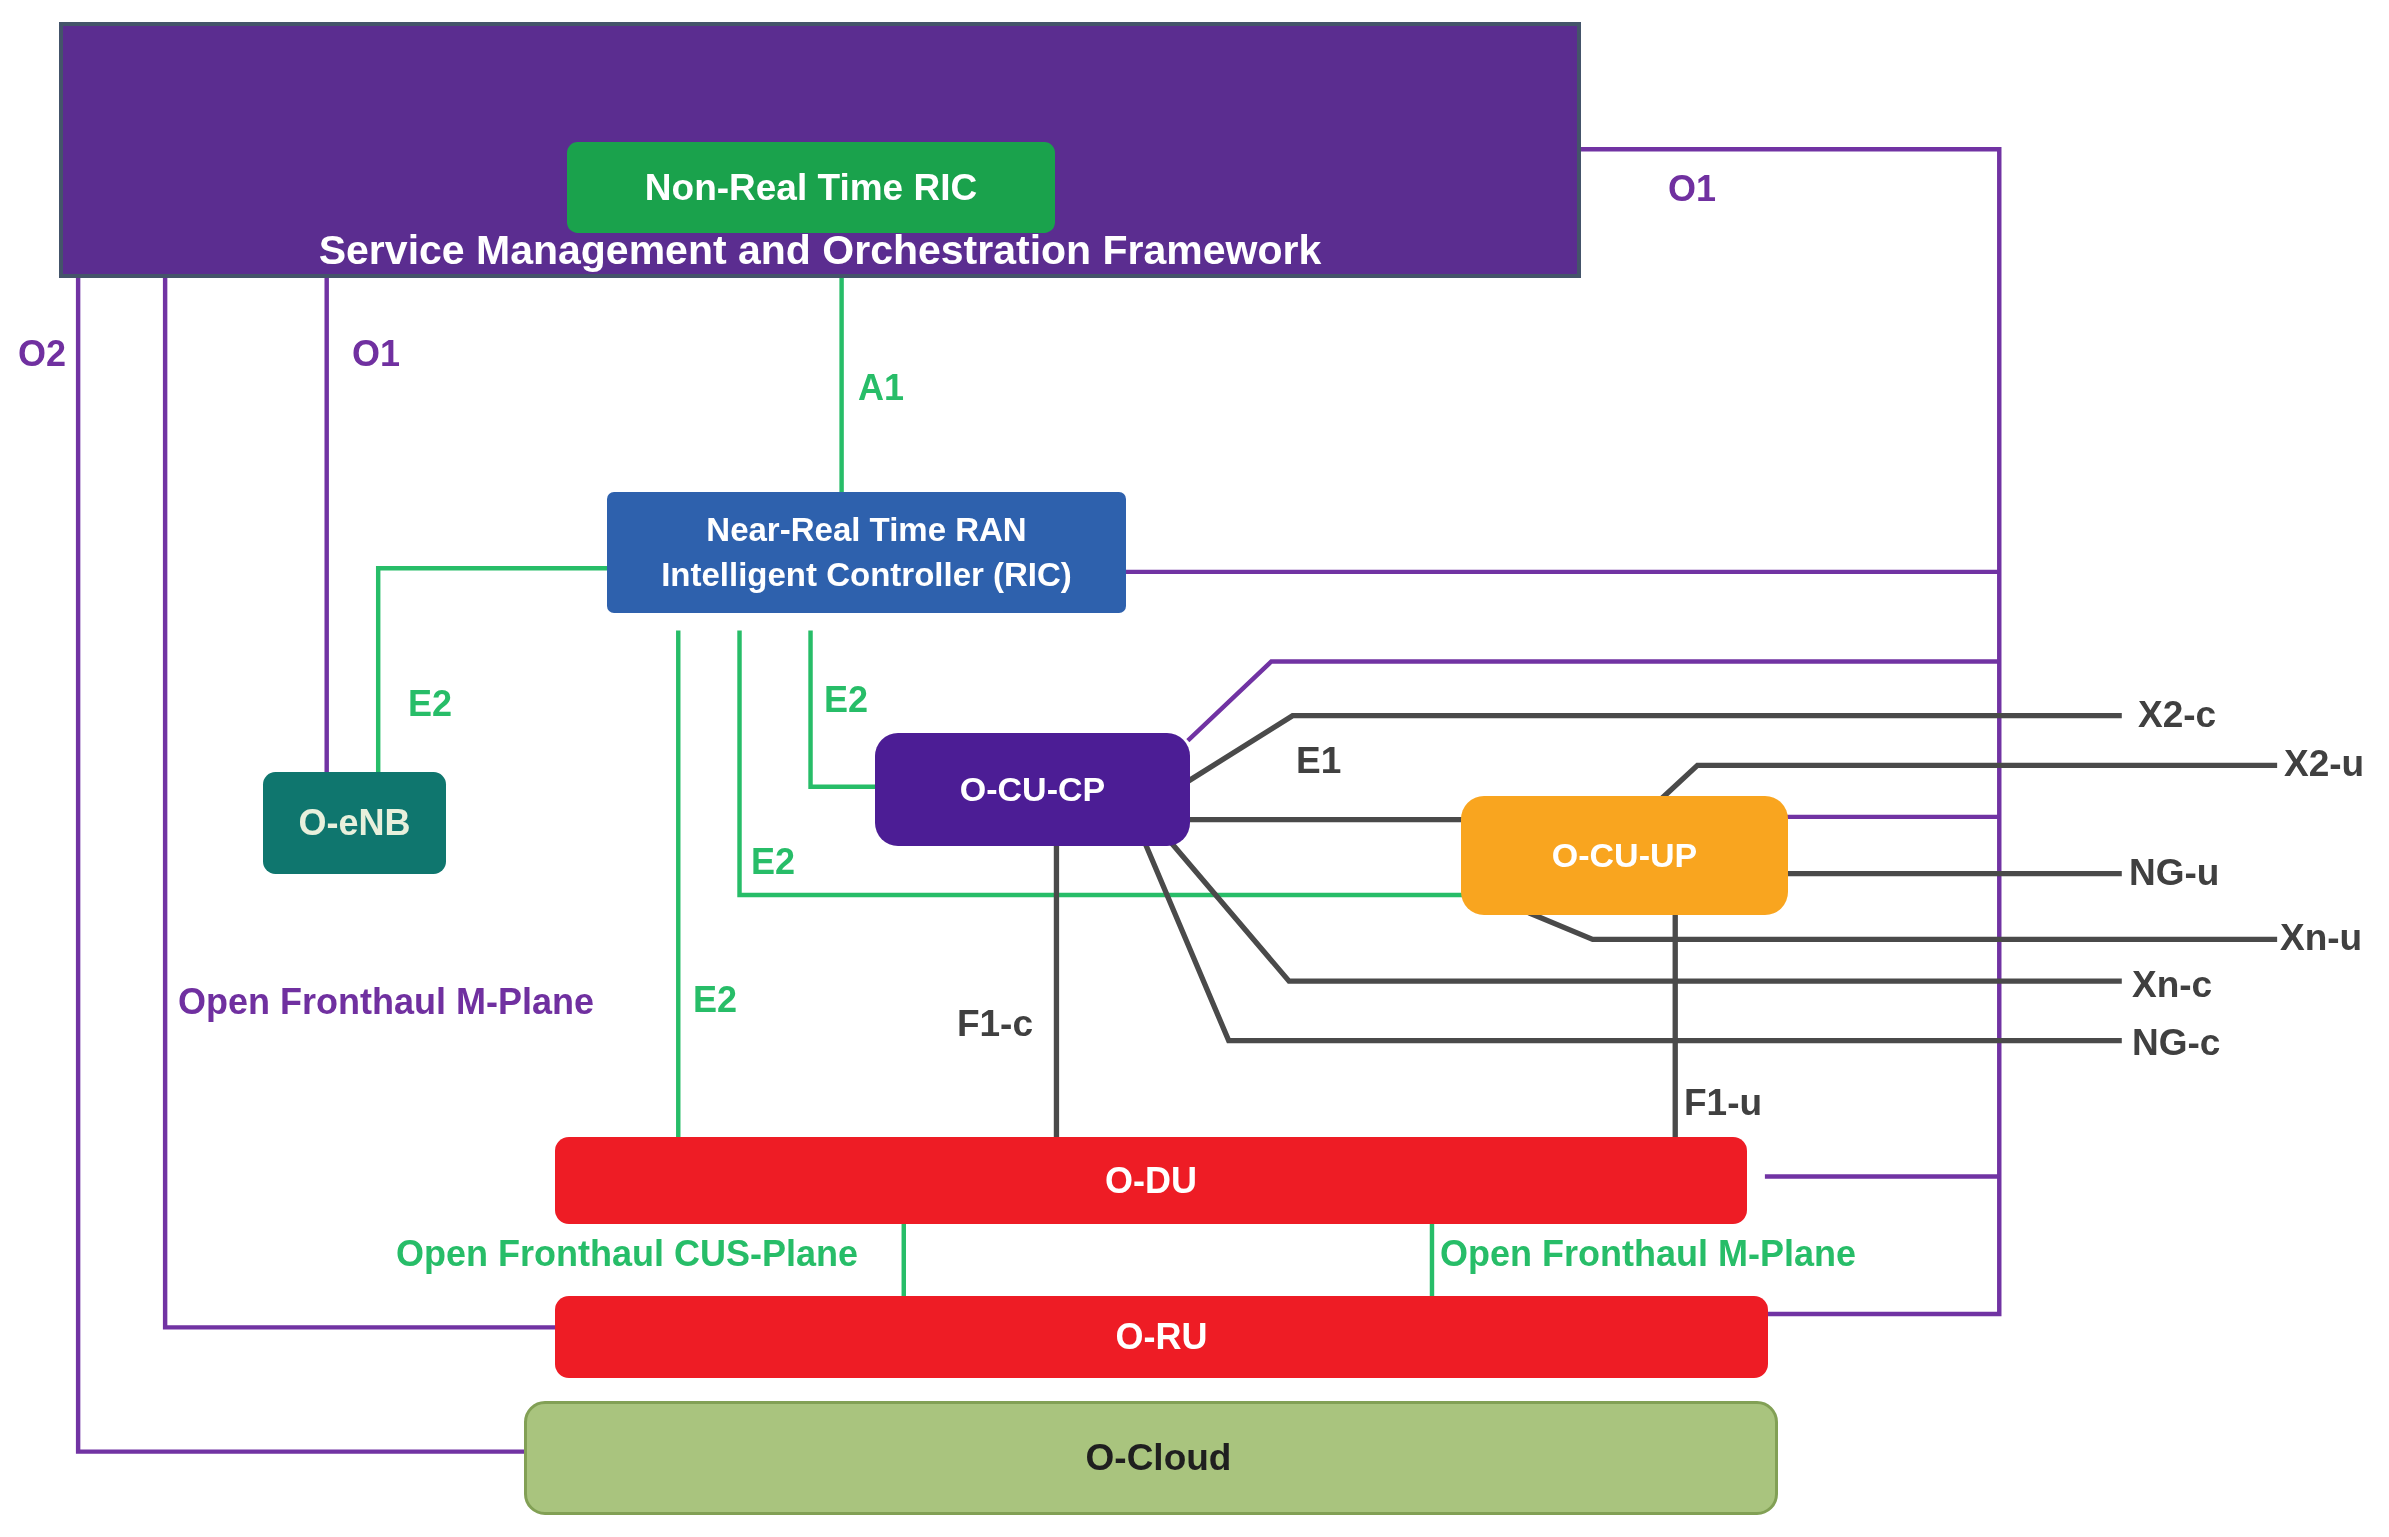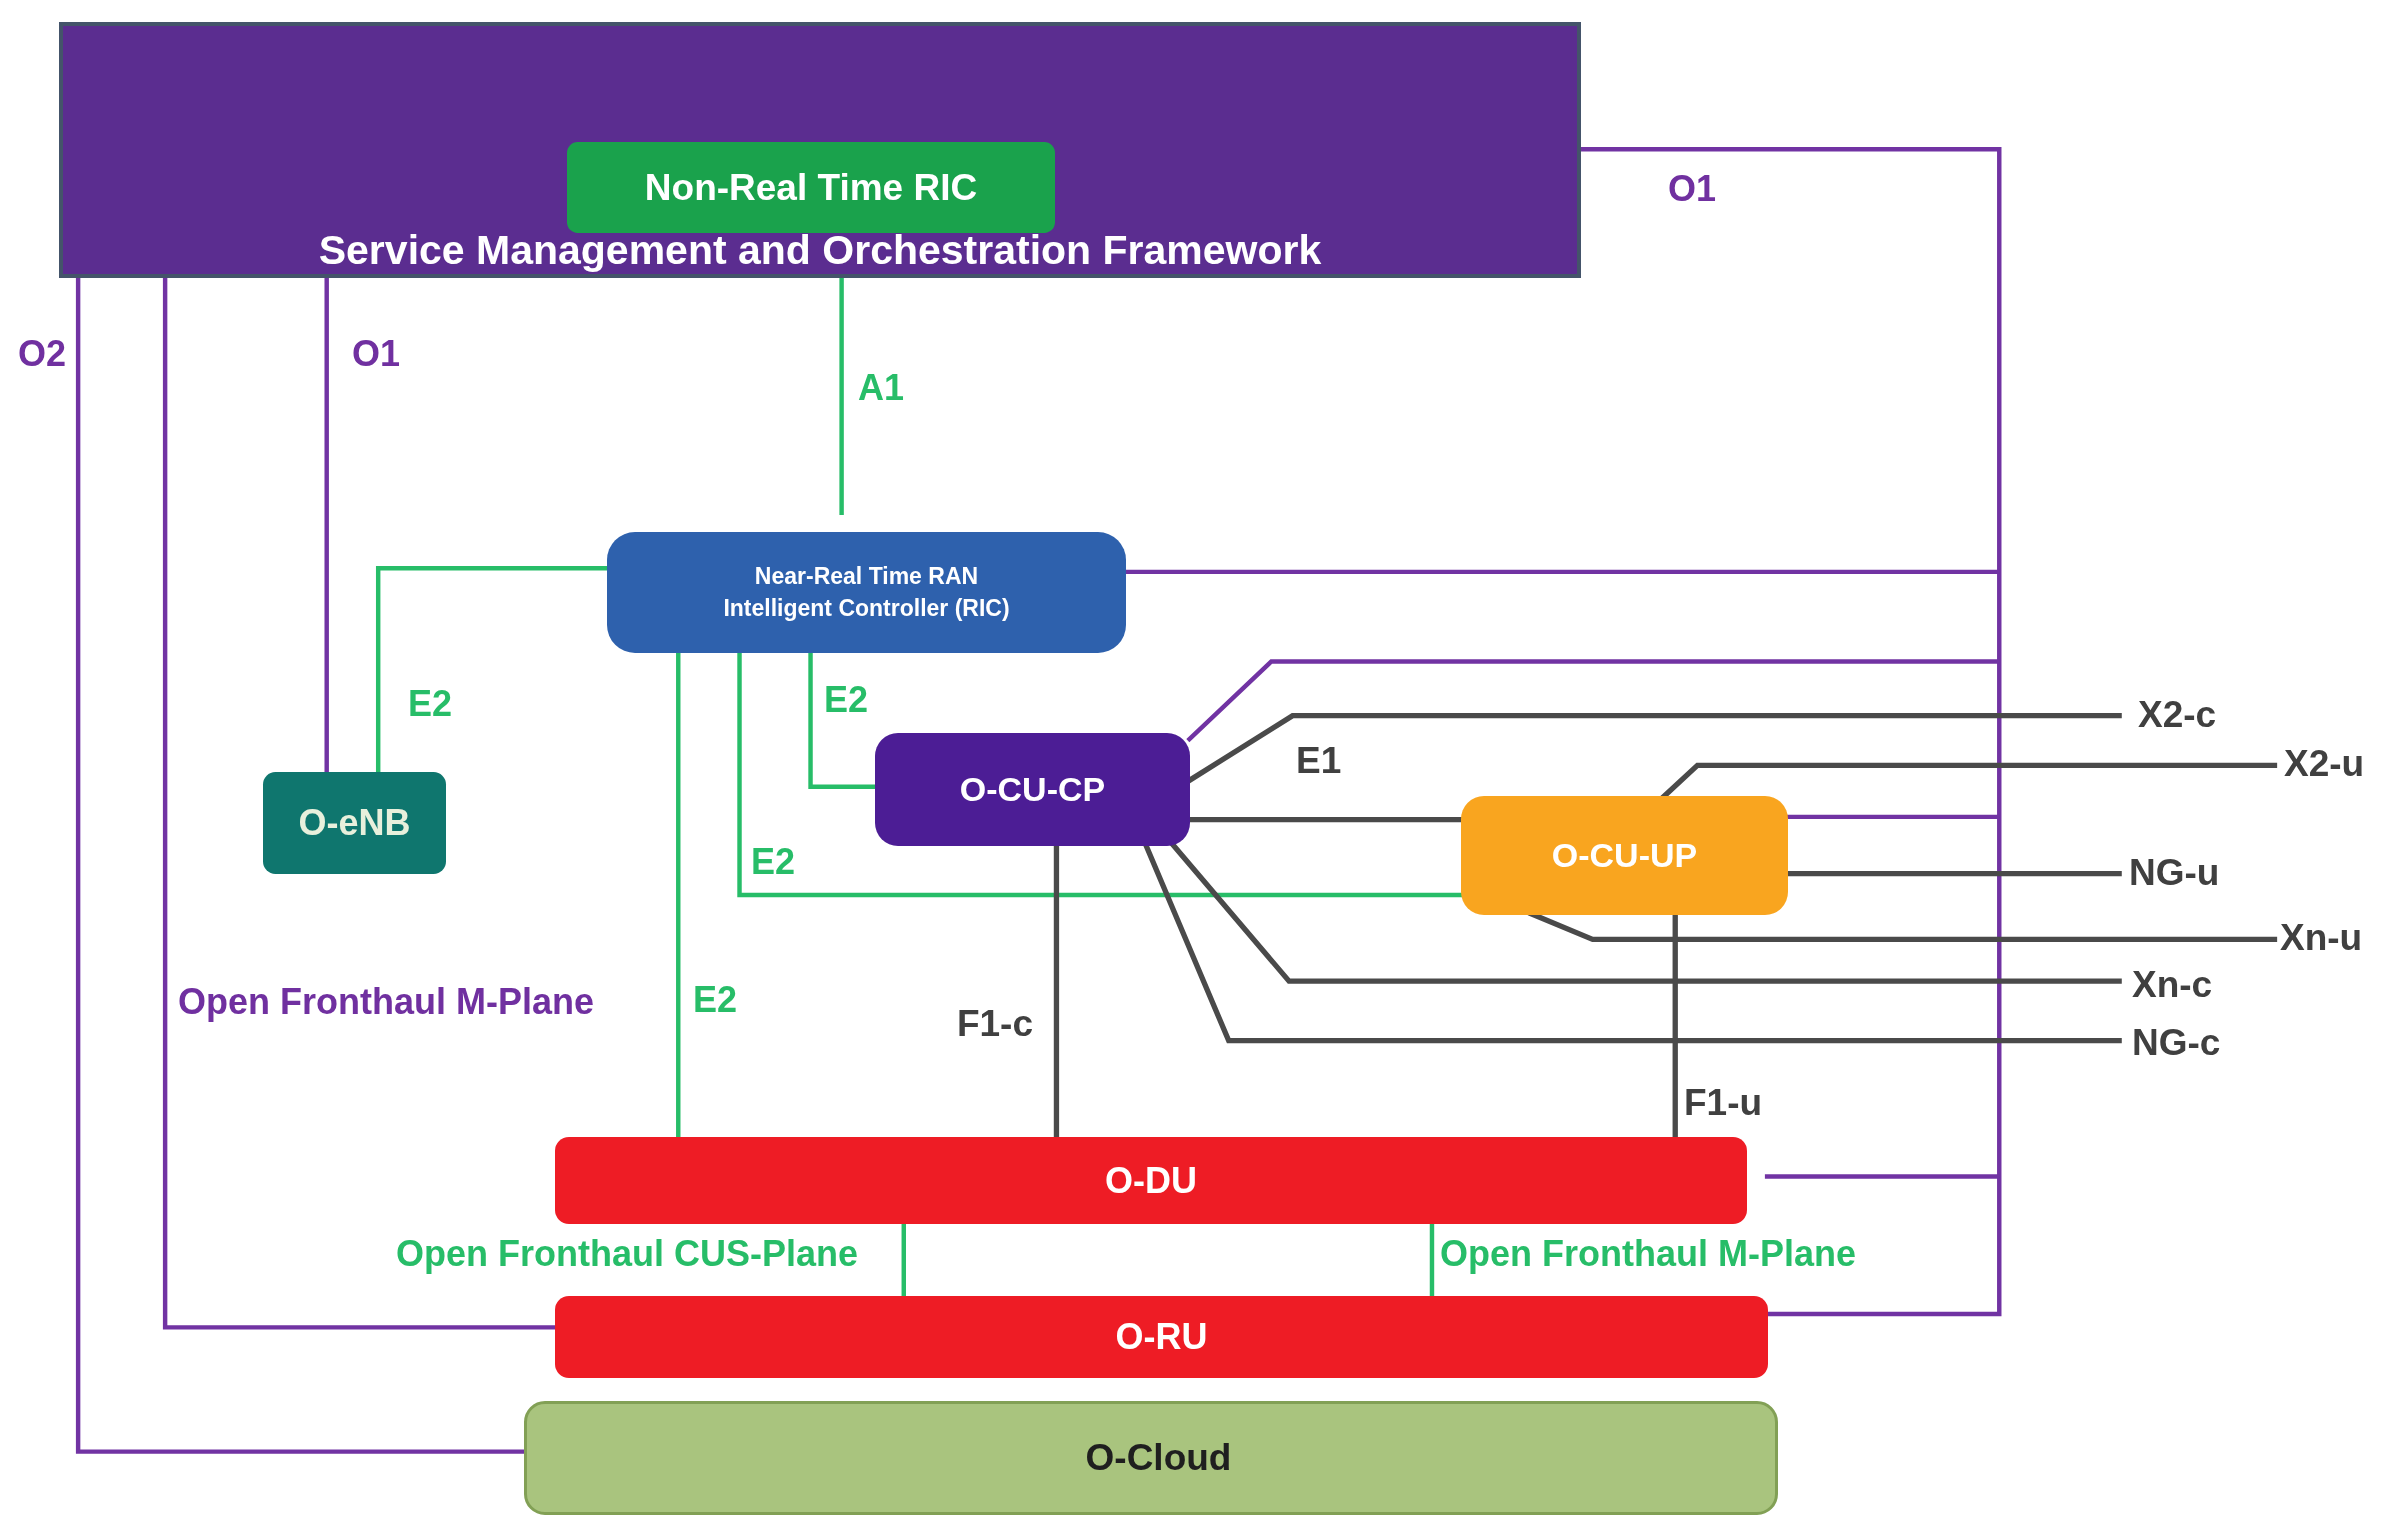--- a/index.html
+++ b/index.html
@@ -17,21 +17,21 @@
     color:#ffffff;font-weight:bold;text-align:center;
   }
   .box-smo{
     left:59px;top:22px;width:1522px;height:256px;
     background:#5b2d90;border:4.4px solid #44546a;
     box-sizing:border-box;
     justify-content:center;align-items:flex-end;
   }
   .smo-title{margin-top:43px;font-size:41px;}
   .box-nonrt{left:524px;top:142px;width:488px;height:91px;background:#1aa24c;border-radius:10.7px;font-size:37px;margin-left:43px;}
-  .box-ric{left:607px;top:532px;width:519px;height:121px;background:#2e61ad;border-radius:28px;font-size:23px;line-height:1.35;flex-direction:column;}
+  .box-ric{left:607px;top:492px;width:519px;height:121px;background:#2e61ad;border-radius:7px;font-size:33px;line-height:1.35;flex-direction:column;}
   .box-enb{left:263px;top:772px;width:183px;height:102px;background:#0f766e;border-radius:12.4px;font-size:36px;font-weight:600;color:#e8f0dc;}
   .box-cucp{left:875px;top:733px;width:315px;height:113px;background:#4c1d95;border-radius:23px;font-size:34px;}
   .box-cuup{left:1461px;top:796px;width:327px;height:119px;background:#f9a51f;border-radius:23px;font-size:34px;}
   .box-odu{left:555px;top:1137px;width:1192px;height:87px;background:#ee1c25;border-radius:14px;font-size:36px;}
   .box-oru{left:555px;top:1296px;width:1213px;height:82px;background:#ee1c25;border-radius:14px;font-size:36px;}
   .box-cloud{left:524px;top:1401px;width:1254px;height:114px;background:#a9c47e;border:3.6px solid #82a055;box-sizing:border-box;border-radius:21px;font-size:37px;color:#1f1f1f;padding-left:15px;}
   .lbl{
     position:absolute;z-index:3;font-weight:bold;white-space:nowrap;line-height:43px;
   }
   .lbl-purple{color:#7030a0;font-size:36px;}

